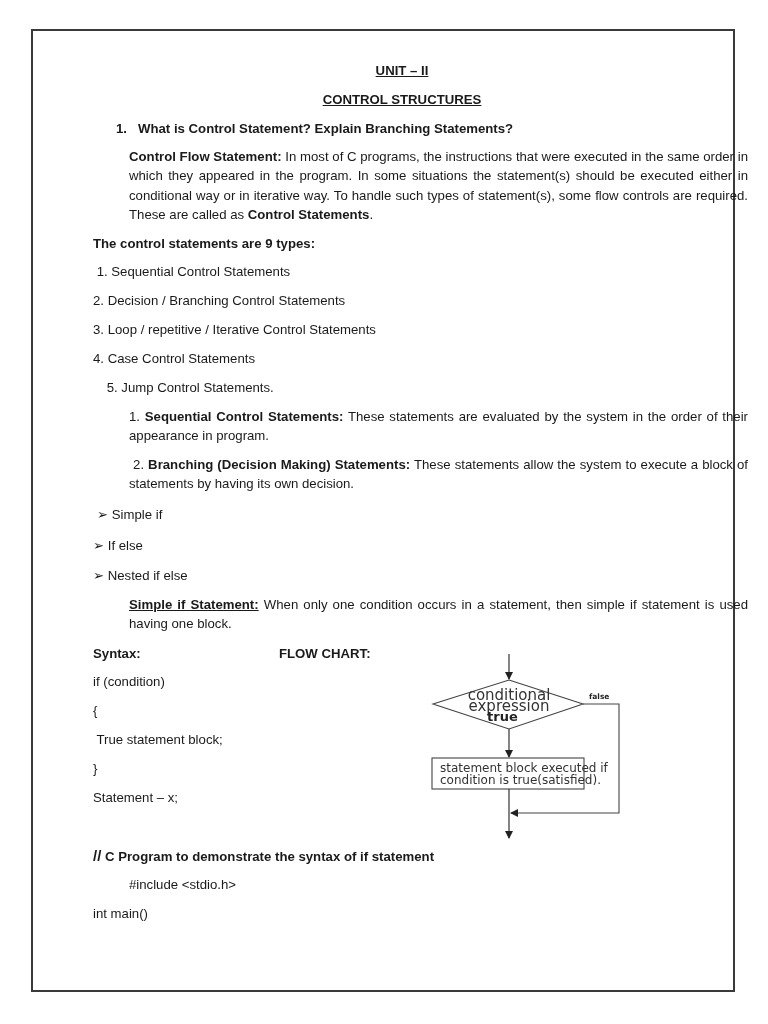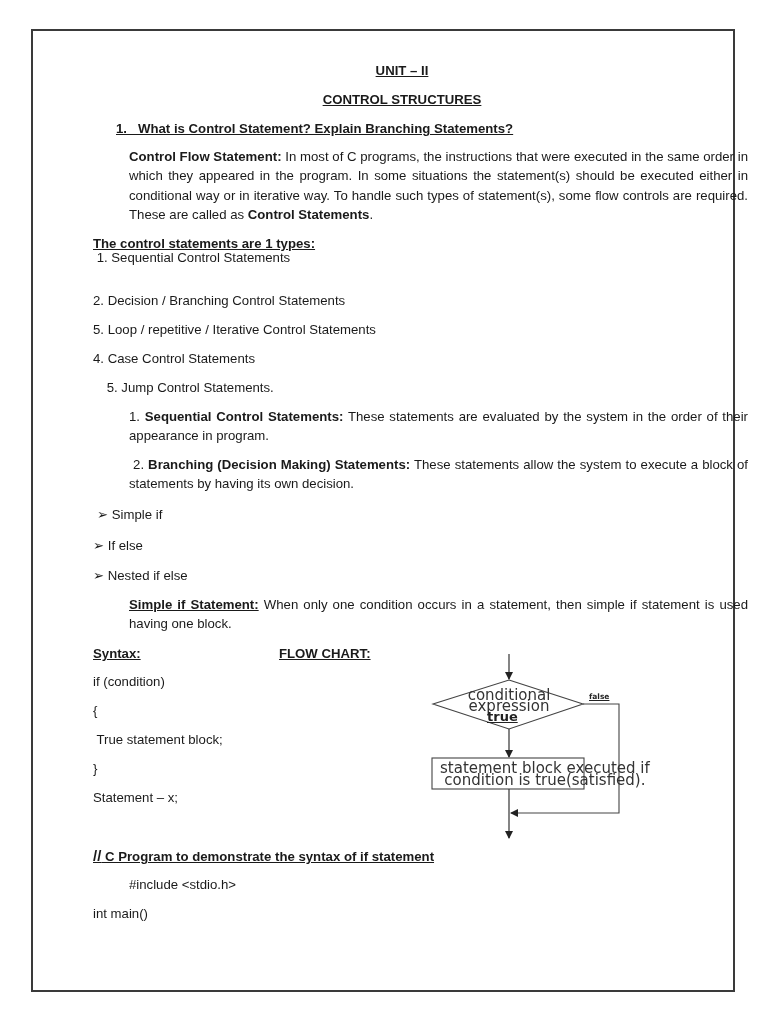--- a/index.html
+++ b/index.html
@@ -2,45 +2,45 @@
 <html><head>
   <meta charset="utf-8">
   <style>
     html, body { margin: 0; padding: 0; background: #ffffff; }
     body { width: 768px; height: 1024px; position: relative; overflow: hidden;
       font-family: "Liberation Sans", "DejaVu Sans", sans-serif; color: #1a1a1a; }
     .page-border { position: absolute; left: 31px; top: 29px; width: 704px; height: 963px;
       border: 2px solid #3a3a3a; box-sizing: border-box; }
     .t { position: absolute; font-size: 13.2px; line-height: 19px; white-space: nowrap; }
     .center { left: 31px; width: 742px; text-align: center; }
-    .b { font-weight: bold; text-decoration: underline; }
+    .b { font-weight: bold; }
     .u { text-decoration: underline; }
     .para { position: absolute; left: 93px; width: 619px; font-size: 13.2px; line-height: 19.3px;
       text-align: justify; text-align-last: left; margin-left: 36px; }
-    .fc-text { font-family: "DejaVu Sans", sans-serif; text-align: center; }
+    .fc-text { font-family: "DejaVu Sans", sans-serif; }
   </style>
 </head>
 <body>
 
 <div class="page-border"></div>
 
 <div class="t center b u" style="top:61px;">UNIT – II</div>
 <div class="t center b u" style="top:90px;">CONTROL STRUCTURES</div>
 
 <div class="t b" style="top:119px; left:116px;">
   <span>1.</span>&nbsp;&nbsp;&nbsp;<span>What is Control Statement? Explain Branching Statements?</span>
 </div>
 
 <div class="para" style="top:147px;"><b>Control Flow Statement:</b><span> In most of C programs, the instructions that were executed in the same order in which they appeared in the program. In some situations the statement(s) should be executed either in conditional way or in iterative way. To handle such types of statement(s), some flow controls are required. These are called as </span><b>Control Statements</b><span>.</span></div>
 
-<div class="t b" style="top:234px; left:93px;">The control statements are 1 types:</div>
+<div class="t b" style="top:234px; left:93px;">The control statements are 9 types:</div>
 
-<div class="t" style="top:248px; left:93px; white-space:pre;"> 1. Sequential Control Statements</div>
+<div class="t" style="top:262px; left:93px; white-space:pre;"> 1. Sequential Control Statements</div>
 <div class="t" style="top:291px; left:93px; white-space:pre;">2. Decision / Branching Control Statements</div>
-<div class="t" style="top:320px; left:93px; white-space:pre;">5. Loop / repetitive / Iterative Control Statements</div>
+<div class="t" style="top:320px; left:93px; white-space:pre;">3. Loop / repetitive / Iterative Control Statements</div>
 <div class="t" style="top:349px; left:93px; white-space:pre;">4. Case Control Statements</div>
 <div class="t" style="top:378px; left:103px; white-space:pre;"> 5. Jump Control Statements.</div>
 
 <div class="para" style="top:407px;"><span>1. </span><b>Sequential Control Statements:</b><span> These statements are evaluated by the system in the order of their appearance in program.</span></div>
 
 <div class="para" style="top:455px; white-space:normal;"><span style="white-space:pre;"> 2. </span><b>Branching (Decision Making) Statements:</b><span> These statements allow the system to execute a block of statements by having its own decision.</span></div>
 
 <div class="t" style="top:505px; left:97px;"><span>➢</span> <span>Simple if</span></div>
 <div class="t" style="top:536px; left:93px;"><span>➢</span> <span>If else</span></div>
 <div class="t" style="top:566px; left:93px;"><span>➢</span> <span>Nested if else</span></div>
@@ -75,21 +75,21 @@
 
   <line x1="509" y1="789" x2="509" y2="838" stroke="#333" stroke-width="1.2" marker-end="url(#arrowhead)"></line>
 </svg>
 
 <div class="t fc-text" style="top:690px; left:459px; width:100px; text-align:center; font-size:15px; line-height:11px; color:#333;">
   <div>conditional</div>
   <div>expression</div>
 </div>
 <div class="t fc-text b" style="top:692px; left:589px; font-size:7.5px; line-height:10px; color:#222;">false</div>
 <div class="t fc-text b" style="top:712px; left:487px; font-size:13px; line-height:10px; color:#222;">true</div>
-<div class="t fc-text" style="top:762px; left:440px; font-size:15px; line-height:12px; color:#333;">
+<div class="t fc-text" style="top:762px; left:440px; font-size:12px; line-height:12px; color:#333;">
   <div>statement block executed if</div>
   <div>condition is true(satisfied).</div>
 </div>
 
 <div class="t b" style="top:846px; left:93px;"><span style="font-size:15px;">//</span><span> C Program to demonstrate the syntax of if statement</span></div>
 
 <div class="t" style="top:875px; left:93px;margin-left:36px;">#include &lt;stdio.h&gt;</div>
 <div class="t" style="top:904px; left:93px;">int main()</div>
 
 </body></html>

